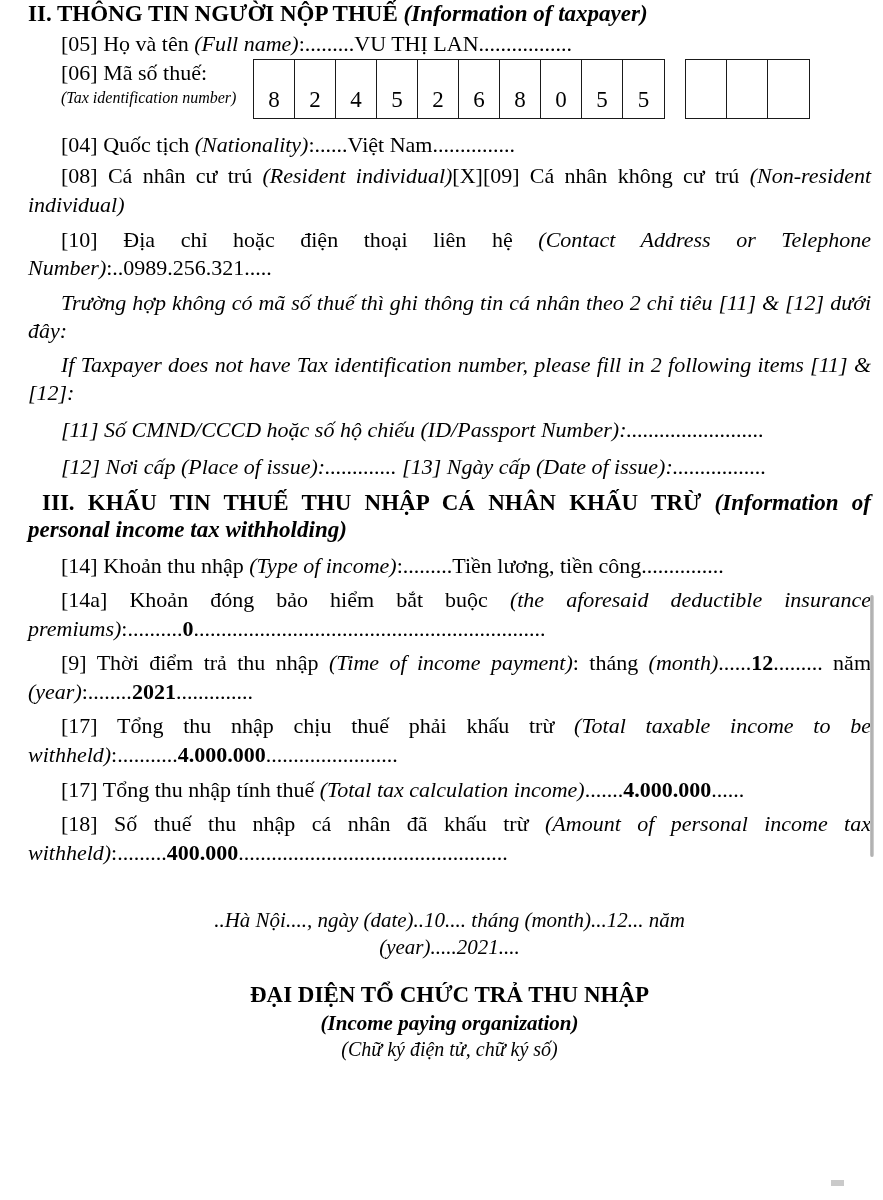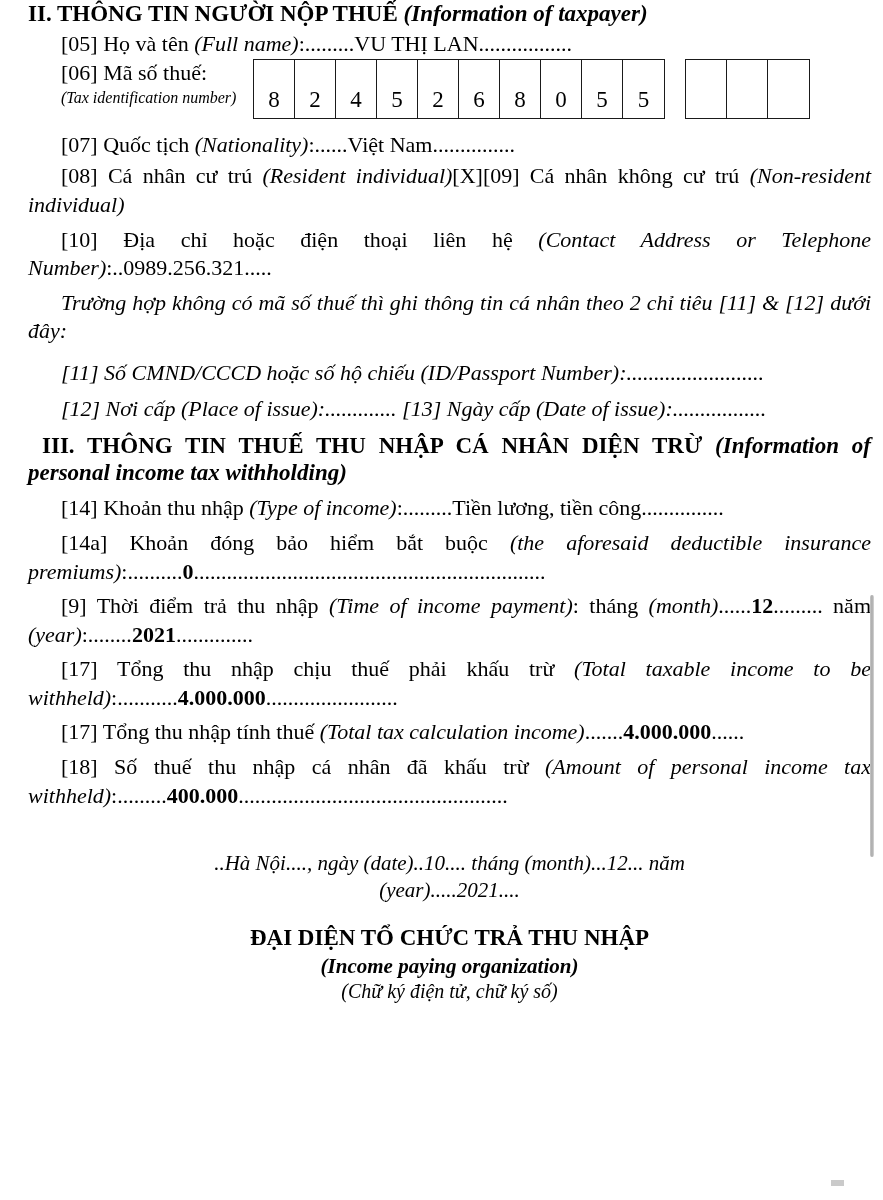--- a/index.html
+++ b/index.html
@@ -202,58 +202,59 @@
         <div class="tin-cell"></div>
         <div class="tin-cell"></div>
         <div class="tin-cell"></div>
       </div>
     </div>
   </div>
 
   <div class="gap-12"></div>
 
   <div class="line indent">
-    <span>[07] Quốc tịch </span><span class="en">(Nationality)</span><span class="dots">:......</span><span>Việt Nam</span><span class="dots">...............</span>
+    <span>[04] Quốc tịch </span><span class="en">(Nationality)</span><span class="dots">:......</span><span>Việt Nam</span><span class="dots">...............</span>
   </div>
 
   <div class="gap-3"></div>
 
   <div class="line indent just-all">
     <span>[08] Cá nhân cư trú </span><span class="en">(Resident individual)</span><span>[X]</span><span>[09] Cá nhân không cư trú </span><span class="en">(Non-resident individual)</span>
   </div>
 
   <div class="gap-6"></div>
 
   <div class="line indent">
     <span>[10] Địa chỉ hoặc điện thoại liên hệ </span><span class="en">(Contact Address or Telephone Number)</span><span class="dots">:..</span><span>0989.256.321</span><span class="dots">.....</span>
   </div>
 
   <div class="gap-6"></div>
 
   <div class="line indent it">Trường hợp không có mã số thuế thì ghi thông tin cá nhân theo 2 chỉ tiêu [11] &amp; [12] dưới đây:</div>
 
   <div class="gap-5"></div>
 
+  <div class="line indent it">If Taxpayer does not have Tax identification number, please fill in 2 following items [11] &amp; [12]:</div>
 
   <div class="gap-8"></div>
 
   <div class="line indent it">
     <span>[11] Số CMND/CCCD hoặc số hộ chiếu (ID/Passport Number):</span><span class="dots">.........................</span>
   </div>
 
   <div class="gap-8"></div>
 
   <div class="line indent it">
     <span>[12] Nơi cấp (Place of issue):</span><span class="dots">.............</span><span> [13] Ngày cấp (Date of issue):</span><span class="dots">.................</span>
   </div>
 
   <div class="gap-8"></div>
 
   <div class="sec-heading">
-    <span style="padding-left:14px">III. THÔNG TIN THUẾ THU NHẬP CÁ NHÂN DIỆN TRỪ </span><span class="en">(Information of personal income tax withholding)</span>
+    <span style="padding-left:14px">III. KHẤU TIN THUẾ THU NHẬP CÁ NHÂN KHẤU TRỪ </span><span class="en">(Information of personal income tax withholding)</span>
   </div>
 
   <div class="gap-8"></div>
 
   <div class="line indent">
     <span>[14] Khoản thu nhập </span><span class="en">(Type of income)</span><span class="dots">:.........</span><span>Tiền lương, tiền công</span><span class="dots">...............</span>
   </div>
 
   <div class="gap-6"></div>
 

